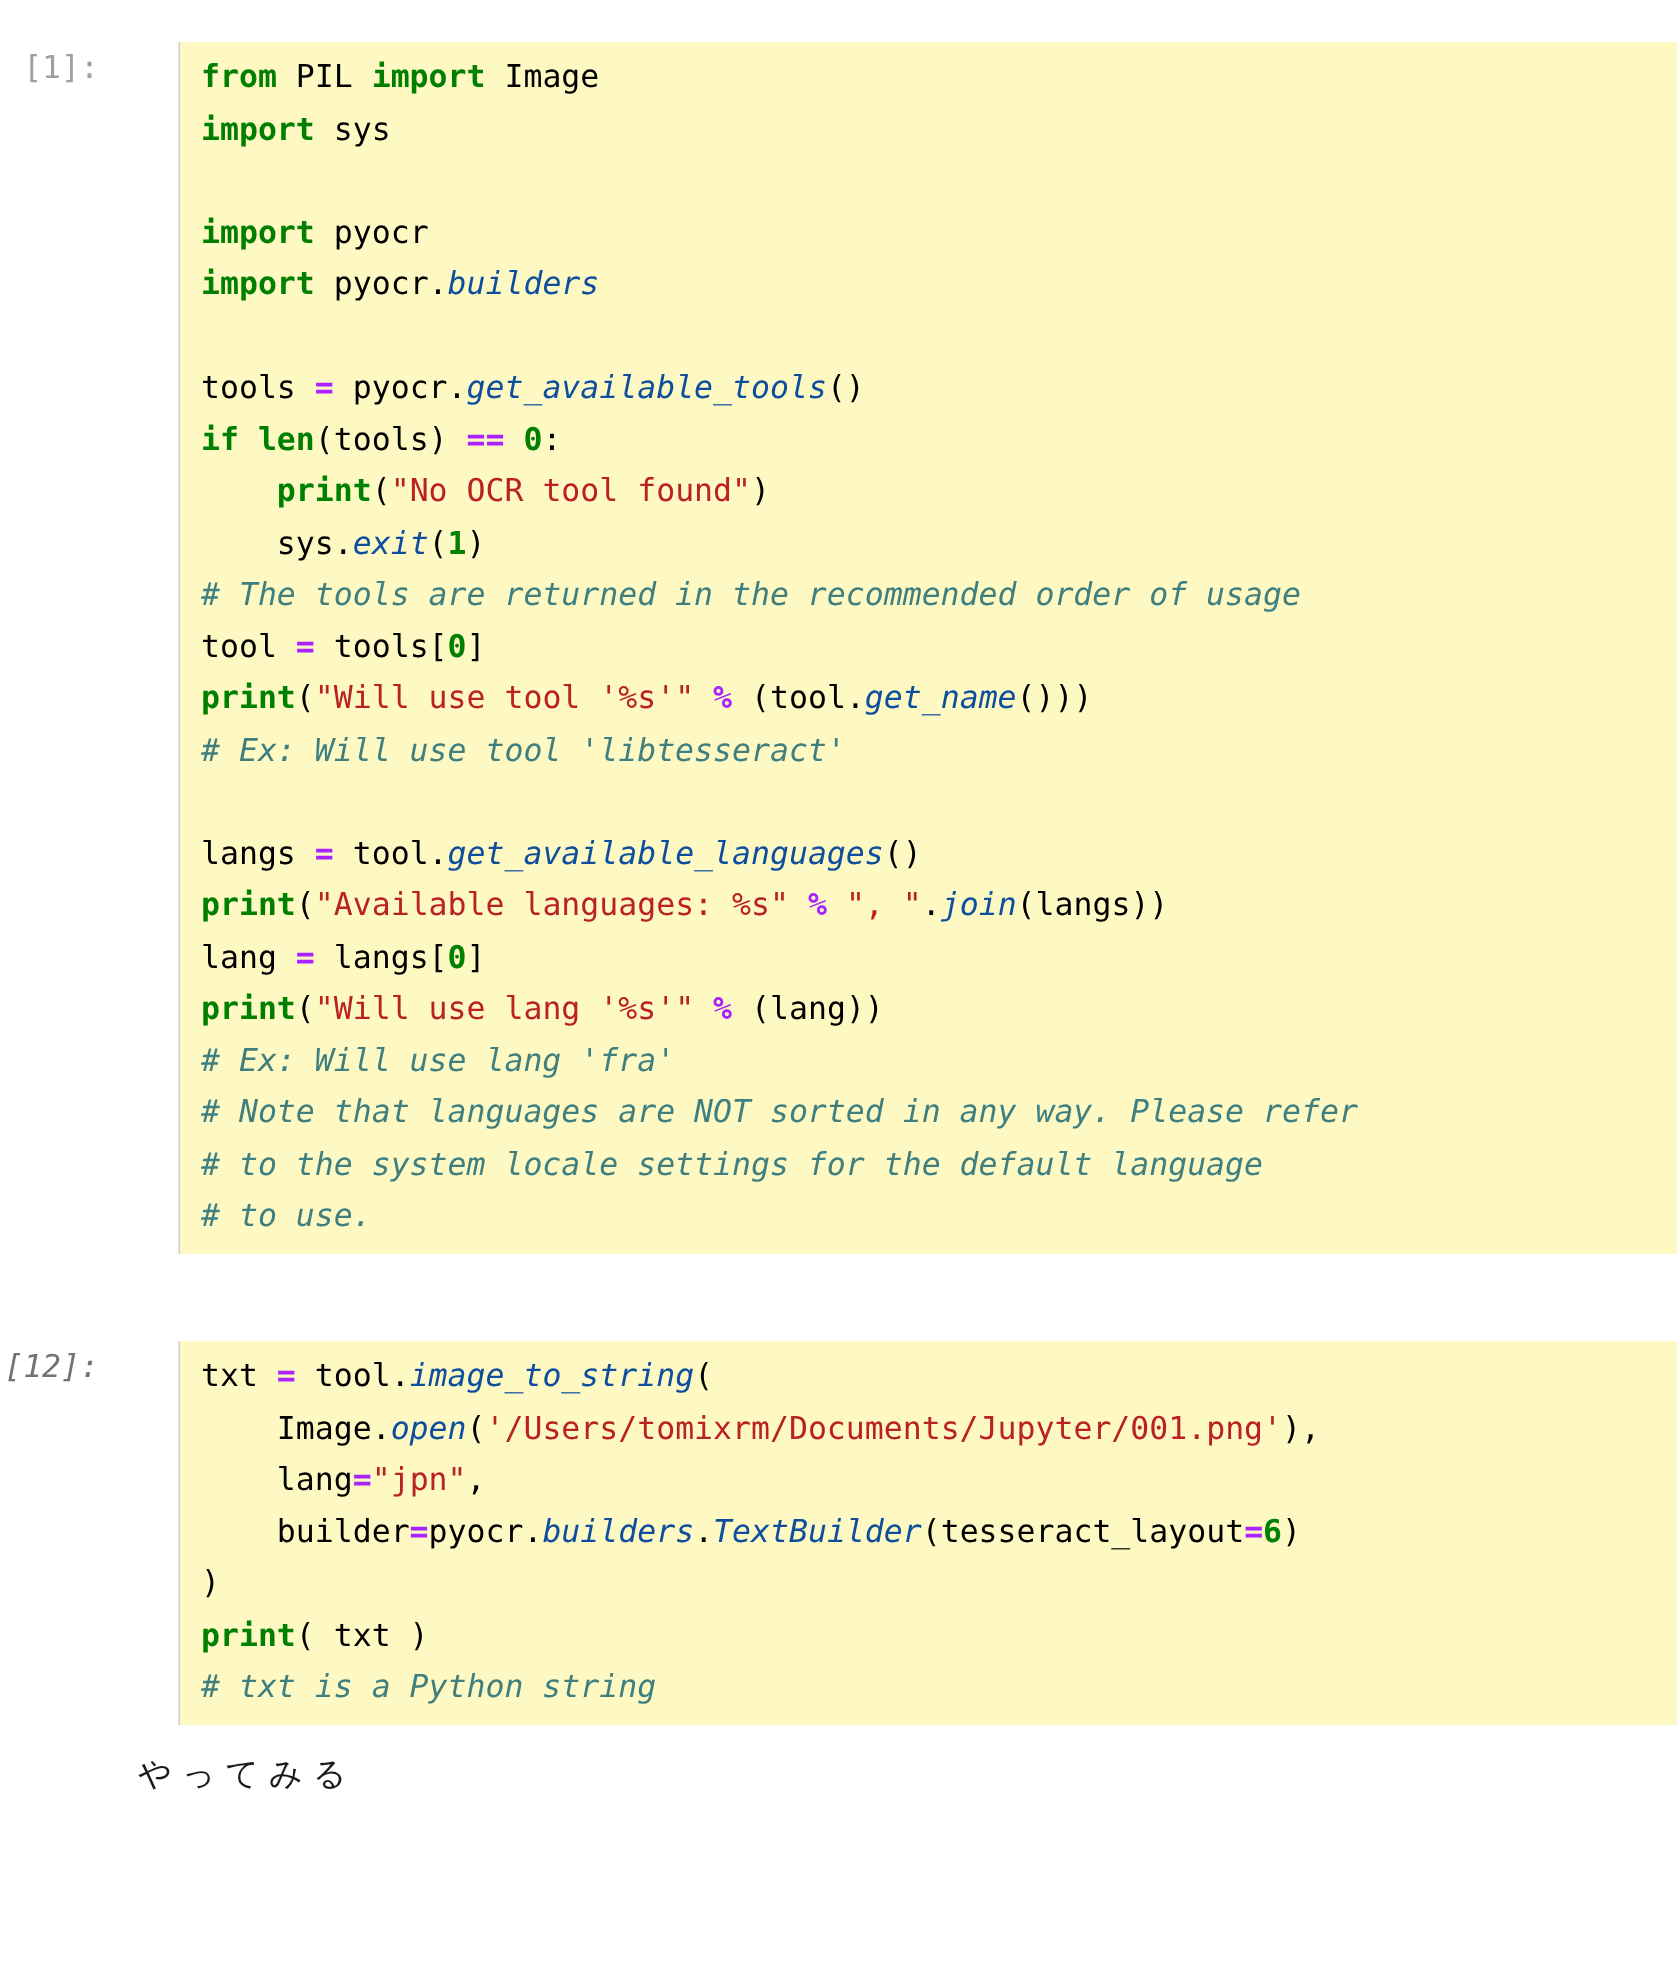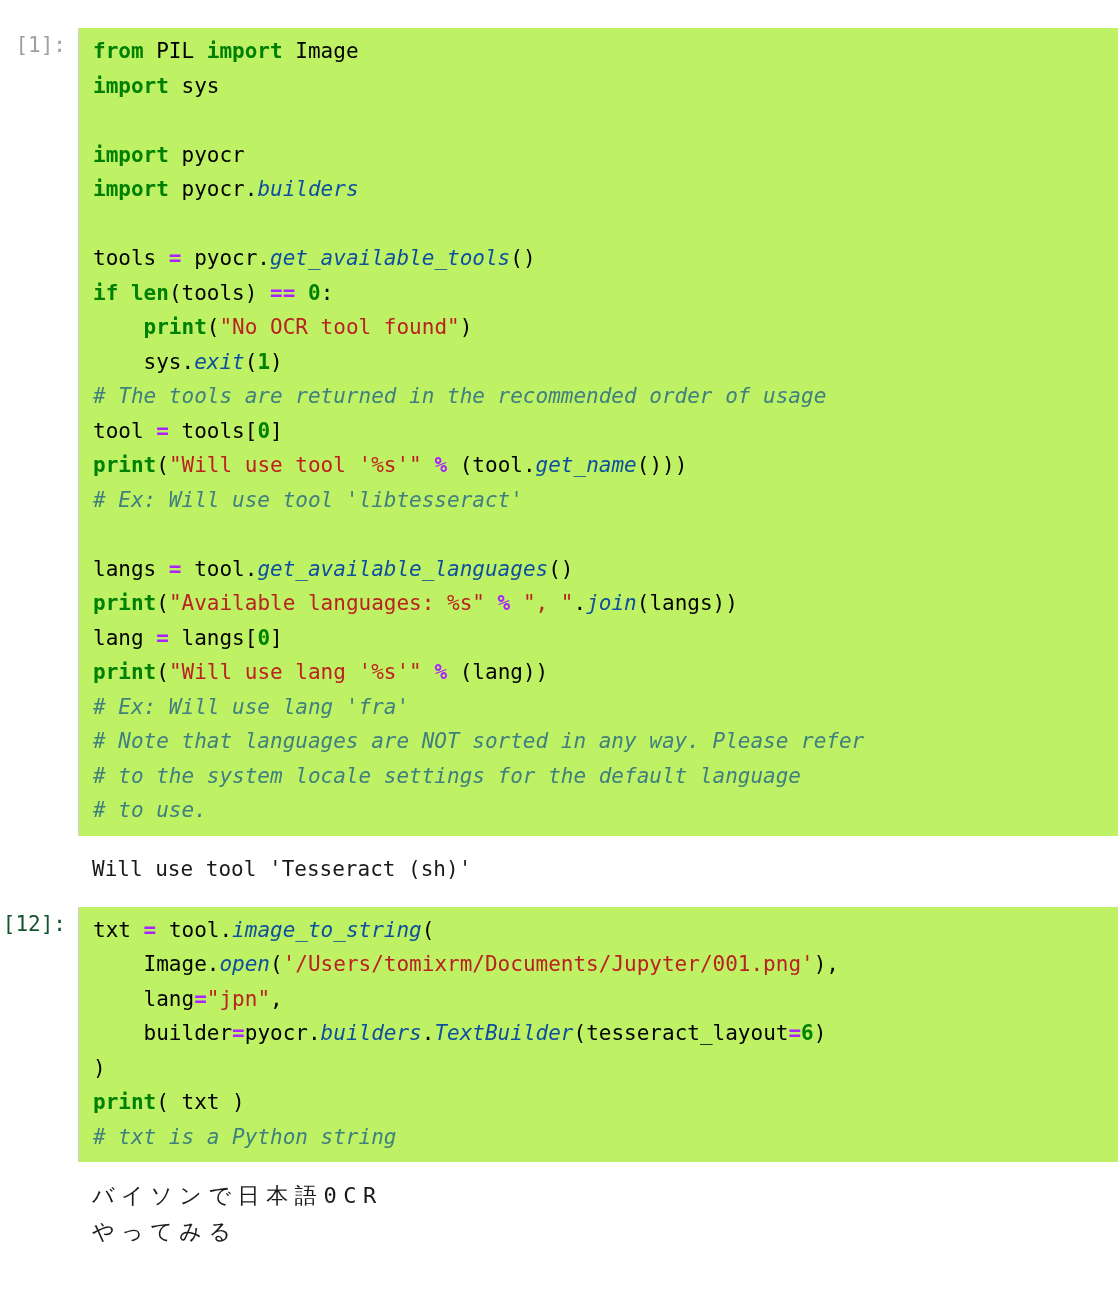--- a/index.html
+++ b/index.html
@@ -35,33 +35,35 @@
     padding-right: 12px;
     box-sizing: border-box;
     font-family: "DejaVu Sans Mono", monospace;
     font-size: 21px;
     line-height: 34.5px;
     color: #a0a0a0;
     user-select: none;
     white-space: pre;
   }
   .prompt.active {
-    color: #14532d;
+    color: #737373;
+    font-style: italic;
   }
   .prompt.blank {
     color: transparent;
   }
 
   
   .input-area {
     flex: 1 1 auto;
-    background: #bef264;
+    background: #fef9c3;
     border-left: 1px solid #cfcfcf;
     padding: 6px 0 8px 14px;
     box-sizing: border-box;
+    margin-left: 41px;
   }
   .code {
     font-family: "DejaVu Sans Mono", monospace;
     font-size: 21px;
     line-height: 34.5px;
     white-space: pre;
     color: #000000;
     tab-size: 4;
   }
   .code-line {
@@ -114,31 +116,31 @@
       <div class="cell">
         <div class="prompt">[1]:</div>
         <div class="input-area">
           <div class="code"><div class="code-line"><span class="tok-k">from </span><span class="tok-n">PIL </span><span class="tok-k">import </span><span class="tok-n">Image</span></div><div class="code-line"><span class="tok-k">import </span><span class="tok-n">sys</span></div><div class="code-line">&nbsp;</div><div class="code-line"><span class="tok-k">import </span><span class="tok-n">pyocr</span></div><div class="code-line"><span class="tok-k">import </span><span class="tok-n">pyocr.</span><span class="tok-nf">builders</span></div><div class="code-line">&nbsp;</div><div class="code-line"><span class="tok-n">tools </span><span class="tok-o">=</span><span class="tok-n"> pyocr.</span><span class="tok-nf">get_available_tools</span><span class="tok-n">()</span></div><div class="code-line"><span class="tok-k">if </span><span class="tok-nb">len</span><span class="tok-n">(tools) </span><span class="tok-o">==</span><span class="tok-n"> </span><span class="tok-m">0</span><span class="tok-n">:</span></div><div class="code-line"><span class="tok-n">    </span><span class="tok-nb">print</span><span class="tok-n">(</span><span class="tok-s">"No OCR tool found"</span><span class="tok-n">)</span></div><div class="code-line"><span class="tok-n">    sys.</span><span class="tok-nf">exit</span><span class="tok-n">(</span><span class="tok-m">1</span><span class="tok-n">)</span></div><div class="code-line"><span class="tok-c"># The tools are returned in the recommended order of usage</span></div><div class="code-line"><span class="tok-n">tool </span><span class="tok-o">=</span><span class="tok-n"> tools[</span><span class="tok-m">0</span><span class="tok-n">]</span></div><div class="code-line"><span class="tok-nb">print</span><span class="tok-n">(</span><span class="tok-s">"Will use tool '%s'"</span><span class="tok-n"> </span><span class="tok-o">%</span><span class="tok-n"> (tool.</span><span class="tok-nf">get_name</span><span class="tok-n">()))</span></div><div class="code-line"><span class="tok-c"># Ex: Will use tool 'libtesseract'</span></div><div class="code-line">&nbsp;</div><div class="code-line"><span class="tok-n">langs </span><span class="tok-o">=</span><span class="tok-n"> tool.</span><span class="tok-nf">get_available_languages</span><span class="tok-n">()</span></div><div class="code-line"><span class="tok-nb">print</span><span class="tok-n">(</span><span class="tok-s">"Available languages: %s"</span><span class="tok-n"> </span><span class="tok-o">%</span><span class="tok-n"> </span><span class="tok-s">", "</span><span class="tok-n">.</span><span class="tok-nf">join</span><span class="tok-n">(langs))</span></div><div class="code-line"><span class="tok-n">lang </span><span class="tok-o">=</span><span class="tok-n"> langs[</span><span class="tok-m">0</span><span class="tok-n">]</span></div><div class="code-line"><span class="tok-nb">print</span><span class="tok-n">(</span><span class="tok-s">"Will use lang '%s'"</span><span class="tok-n"> </span><span class="tok-o">%</span><span class="tok-n"> (lang))</span></div><div class="code-line"><span class="tok-c"># Ex: Will use lang 'fra'</span></div><div class="code-line"><span class="tok-c"># Note that languages are NOT sorted in any way. Please refer</span></div><div class="code-line"><span class="tok-c"># to the system locale settings for the default language</span></div><div class="code-line"><span class="tok-c"># to use.</span></div></div>
         </div>
       </div>
       <div class="spacer-sm"></div>
       <div class="cell">
         <div class="prompt blank"> </div>
         <div class="output-area">
-          <div class="stdout"><div class="stdout-line">Will use tool 'Tesseract (sh)'</div></div>
+          <div class="stdout"></div>
         </div>
       </div>
       <div class="spacer-md"></div>
       <div class="cell">
         <div class="prompt active">[12]:</div>
         <div class="input-area">
           <div class="code"><div class="code-line"><span class="tok-n">txt </span><span class="tok-o">=</span><span class="tok-n"> tool.</span><span class="tok-nf">image_to_string</span><span class="tok-n">(</span></div><div class="code-line"><span class="tok-n">    Image.</span><span class="tok-nf">open</span><span class="tok-n">(</span><span class="tok-s">'/Users/tomixrm/Documents/Jupyter/001.png'</span><span class="tok-n">),</span></div><div class="code-line"><span class="tok-n">    lang</span><span class="tok-o">=</span><span class="tok-s">"jpn"</span><span class="tok-n">,</span></div><div class="code-line"><span class="tok-n">    builder</span><span class="tok-o">=</span><span class="tok-n">pyocr.</span><span class="tok-nf">builders</span><span class="tok-n">.</span><span class="tok-nf">TextBuilder</span><span class="tok-n">(tesseract_layout</span><span class="tok-o">=</span><span class="tok-m">6</span><span class="tok-n">)</span></div><div class="code-line"><span class="tok-n">)</span></div><div class="code-line"><span class="tok-nb">print</span><span class="tok-n">( txt )</span></div><div class="code-line"><span class="tok-c"># txt is a Python string</span></div></div>
         </div>
       </div>
       <div class="spacer-sm"></div>
       <div class="cell">
         <div class="prompt blank"> </div>
         <div class="output-area">
-          <div class="stdout cjk"><div class="stdout-line">バイソンで日本語0CR</div><div class="stdout-line">やってみる</div></div>
+          <div class="stdout cjk"><div class="stdout-line">やってみる</div></div>
         </div>
       </div>
     </div>
 </div>
 
 </body></html>

